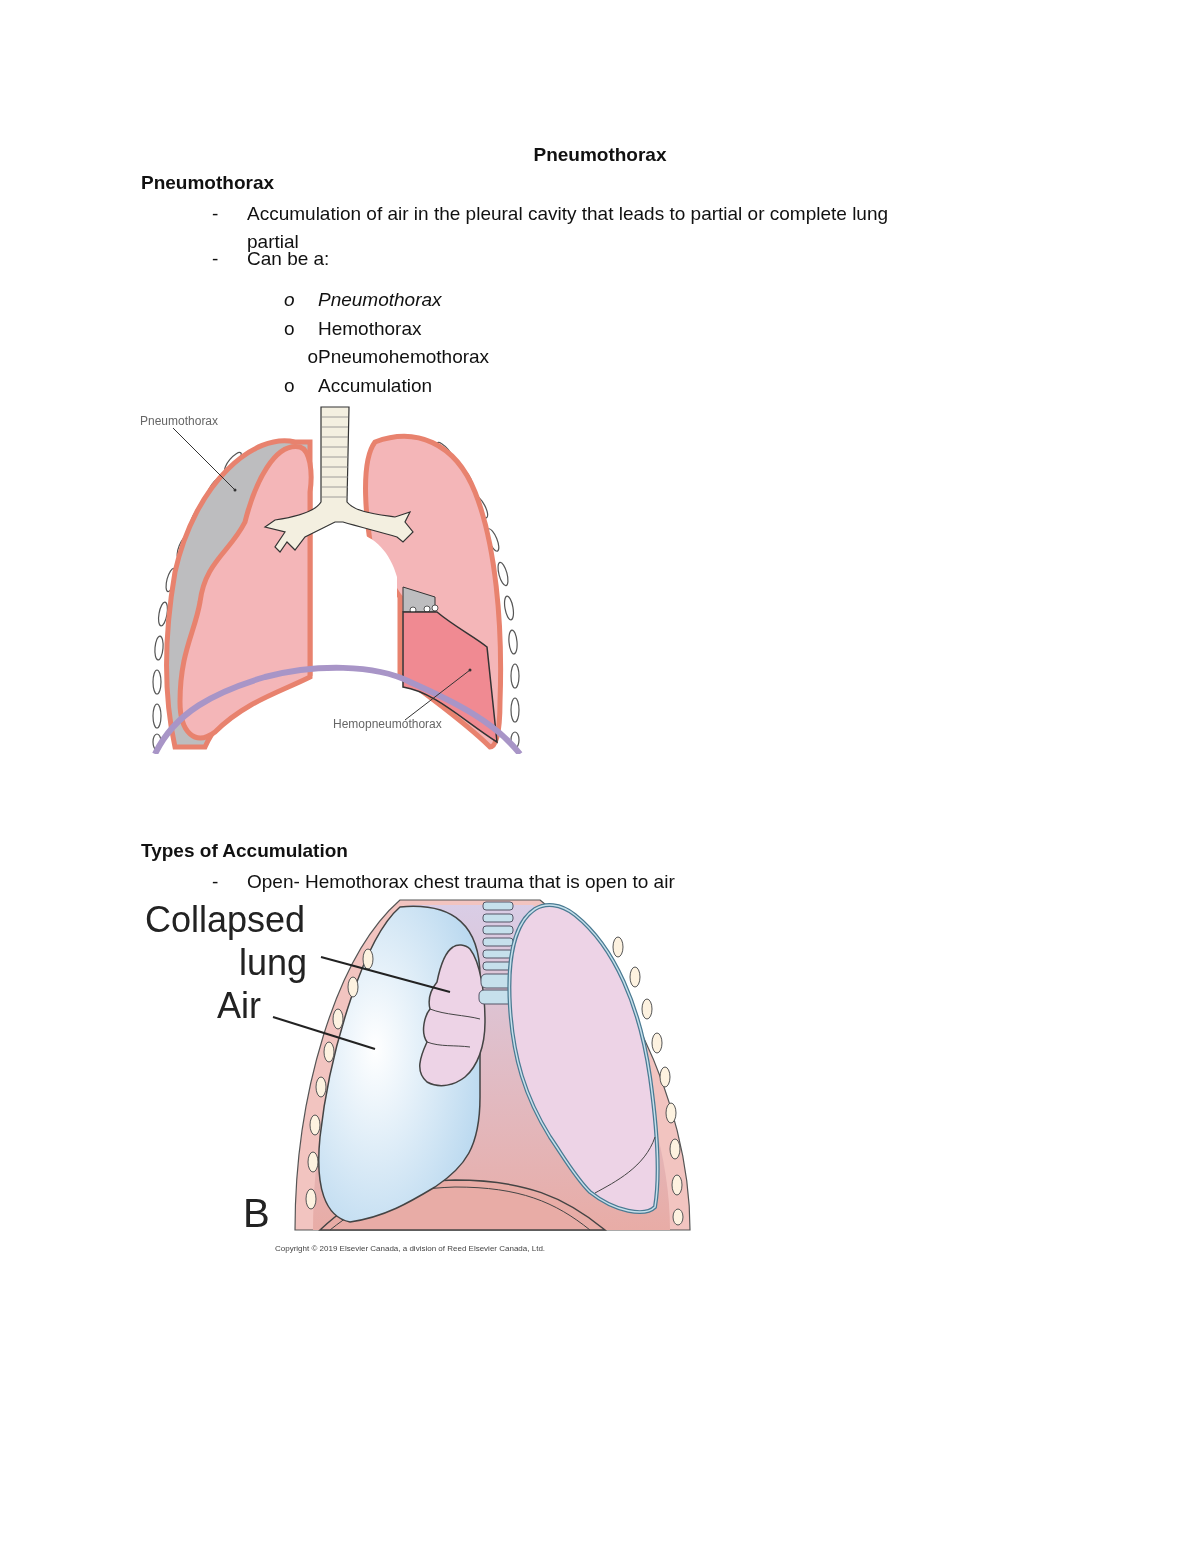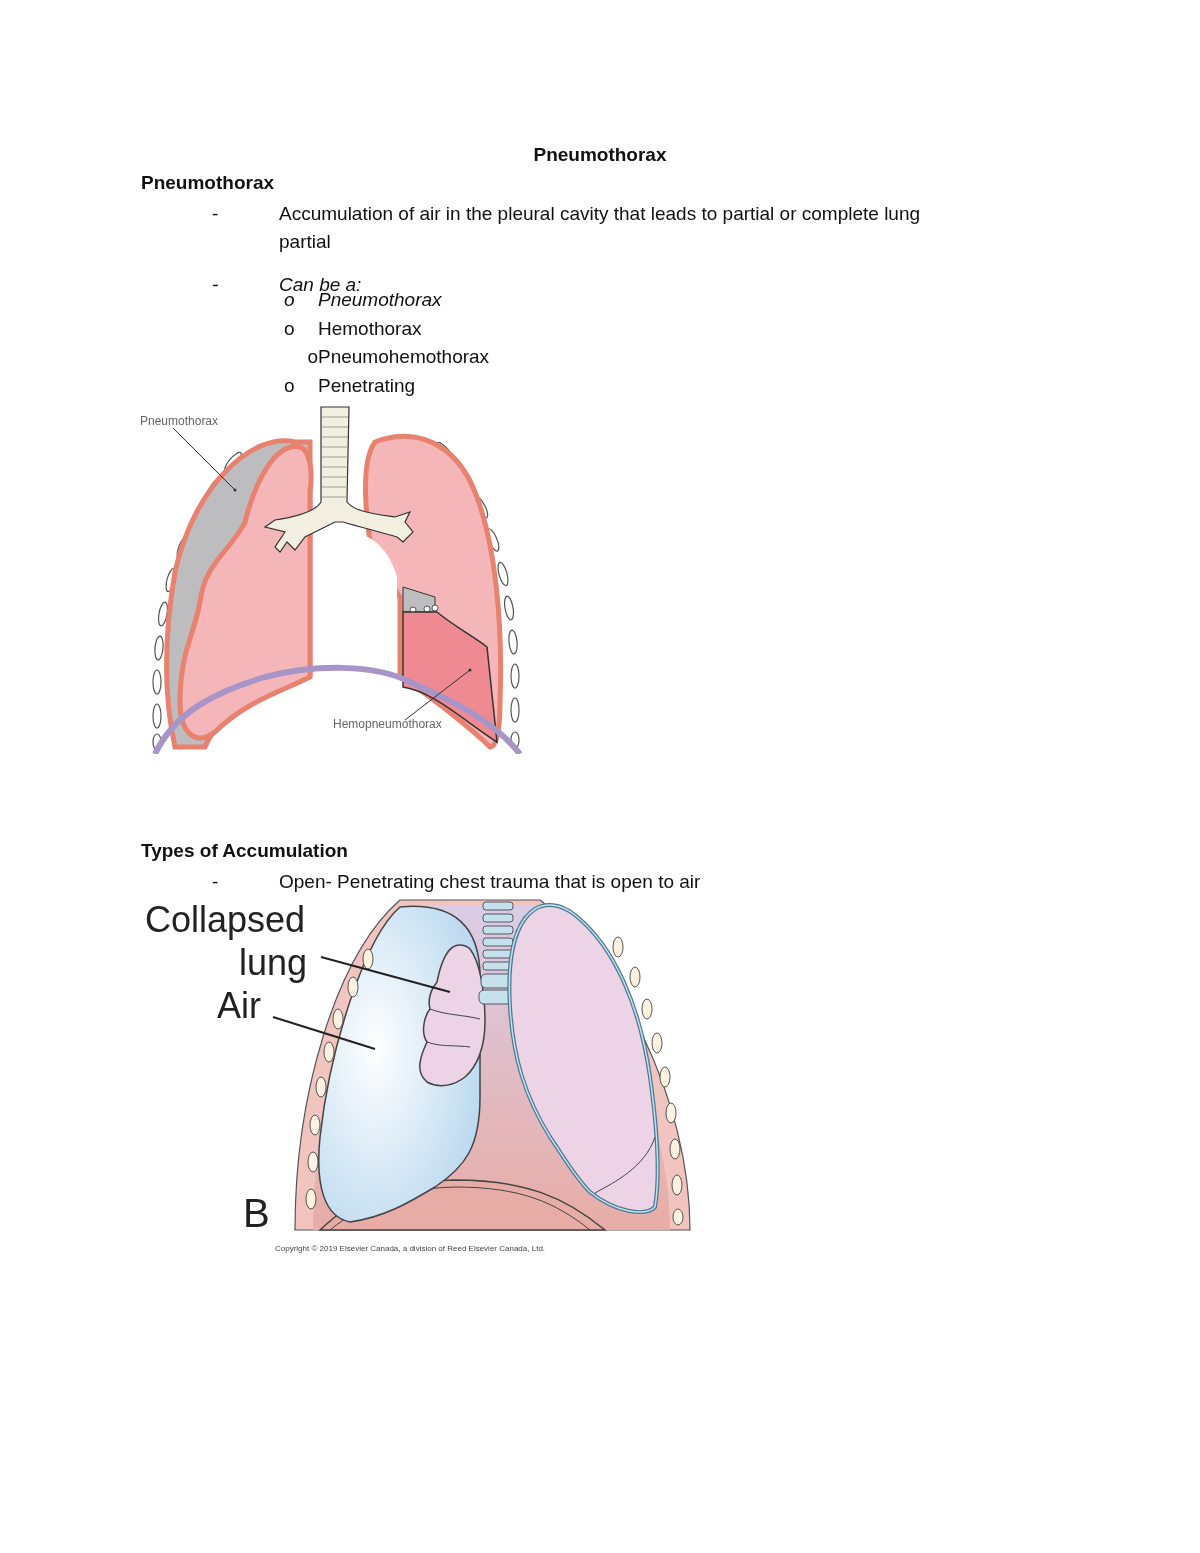--- a/index.html
+++ b/index.html
@@ -2,52 +2,52 @@
 <html><head>
 <meta charset="utf-8">
 <style>
   html, body { margin: 0; padding: 0; background: #ffffff; }
   body { width: 1200px; height: 1553px; position: relative; font-family: "Liberation Sans", sans-serif; color: #111; overflow: hidden; }
   .abs { position: absolute; }
   .title { left: 0; width: 1200px; top: 144px; text-align: center; font-weight: bold; font-size: 19px; }
   .h2 { left: 141px; font-weight: bold; font-size: 19px; }
   .bullet-row { left: 212px; font-size: 19px; line-height: 28px; }
   .dash { display: inline-block; width: 35px; }
-  .btext { display: inline-block; vertical-align: top; width: 790px; margin-left: 32px; }
+  .btext { display: inline-block; vertical-align: top; width: 790px; }
   .sub-row { left: 284px; font-size: 19px; line-height: 28px; }
   .sub-row .o { display: inline-block; width: 34px; }
   svg { display: block; }
   .fig-label { font-family: "Liberation Sans", sans-serif; }
 </style>
 </head>
 <body>
 
 <div class="abs title">Pneumothorax</div>
 
 <div class="abs h2" style="top:172px;">Pneumothorax</div>
 
 <div class="abs bullet-row" style="top:200px;">
   <span class="dash">-</span><span class="btext"><span>Accumulation of air in the pleural cavity that leads to partial or complete lung</span><br><span>partial</span></span>
 </div>
 
-<div class="abs bullet-row" style="top:271px;font-style:italic;">
+<div class="abs bullet-row" style="top:245px;">
   <span class="dash">-</span><span class="btext">Can be a:</span>
 </div>
 
 <div class="abs sub-row" style="top:286px;font-style:italic;">
   <span class="o">o</span><span>Pneumothorax</span>
 </div>
 <div class="abs sub-row" style="top:315px;">
   <span class="o">o</span><span>Hemothorax</span>
 </div>
 <div class="abs sub-row" style="top:343px;text-align:right;">
   <span class="o">o</span><span>Pneumohemothorax</span>
 </div>
 <div class="abs sub-row" style="top:372px;">
-  <span class="o">o</span><span>Penetrating</span>
+  <span class="o">o</span><span>Accumulation</span>
 </div>
 
 <div class="abs" style="left:135px; top:402px; width:400px; height:352px;">
   <svg width="400" height="352" viewBox="0 0 400 352">
 
     <g fill="#fff" stroke="#555" stroke-width="1.2">
       <ellipse cx="98" cy="60" rx="4" ry="12" transform="rotate(40 98 60)"></ellipse>
       <ellipse cx="80" cy="85" rx="4" ry="12" transform="rotate(35 80 85)"></ellipse>
       <ellipse cx="62" cy="115" rx="4" ry="12" transform="rotate(28 62 115)"></ellipse>
       <ellipse cx="48" cy="145" rx="4" ry="12" transform="rotate(22 48 145)"></ellipse>
@@ -107,21 +107,21 @@
     <line x1="270" y1="318" x2="335" y2="268" stroke="#333" stroke-width="1"></line>
     <circle cx="335" cy="268" r="1.5" fill="#333"></circle>
     <text class="fig-label" x="5" y="23" font-size="12" fill="#666">Pneumothorax</text>
     <text class="fig-label" x="198" y="326" font-size="12" fill="#666">Hemopneumothorax</text>
   </svg>
 </div>
 
 <div class="abs h2" style="top:840px;">Types of Accumulation</div>
 
 <div class="abs bullet-row" style="top:868px;">
-  <span class="dash">-</span><span class="btext">Open- Penetrating chest trauma that is open to air</span>
+  <span class="dash">-</span><span class="btext">Open- Hemothorax chest trauma that is open to air</span>
 </div>
 
 <div class="abs" style="left:135px; top:897px; width:580px; height:370px;text-align:right;">
   <svg width="580" height="370" viewBox="0 0 580 370">
     <defs>
       <radialGradient id="airGrad" cx="0.35" cy="0.45" r="0.7">
         <stop offset="0" stop-color="#ffffff"></stop>
         <stop offset="1" stop-color="#b9d8ef"></stop>
       </radialGradient>
       <linearGradient id="medGrad" x1="0" y1="0" x2="0" y2="1">

